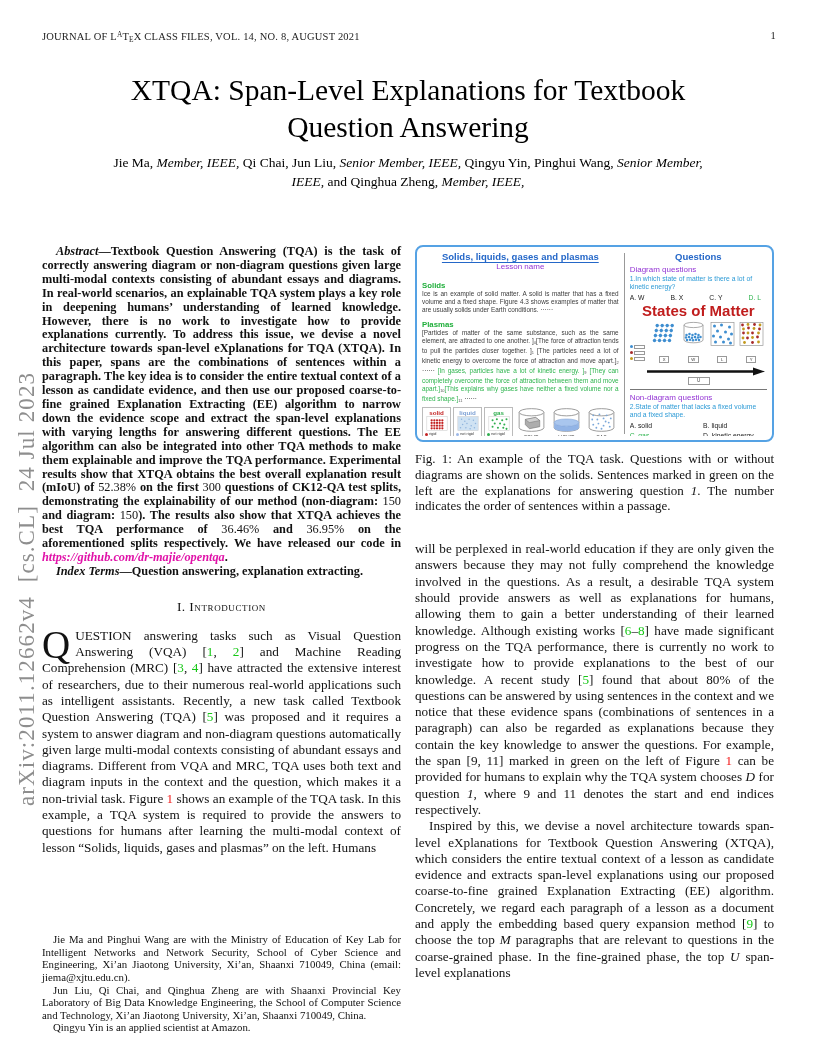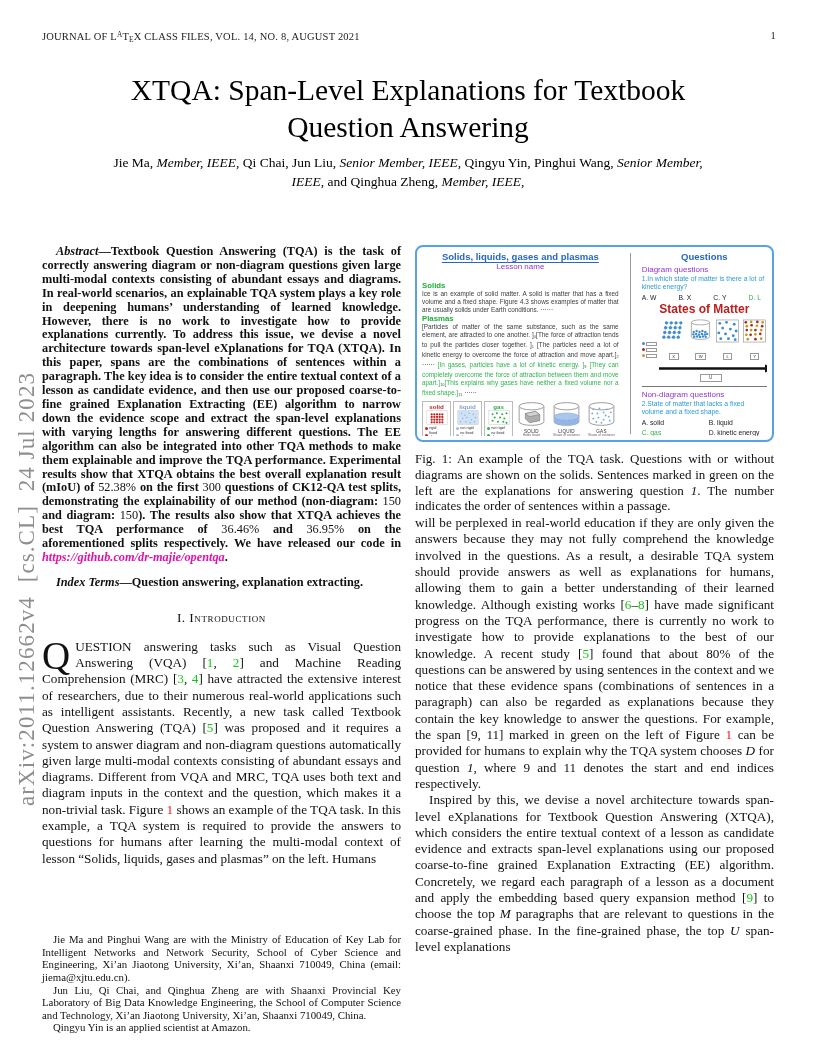--- a/index.html
+++ b/index.html
@@ -35,78 +35,78 @@
   .i, .bi, .mi { font-style:italic; }
   
   .cols { position:absolute; left:42px; top:245px; width:732px; display:flex; gap:14px; }
   .col { width:359px; }
   .col.left { height:789px; display:flex; flex-direction:column; }
   .abstract {
     font-weight:700; font-size:12.3px; line-height:13.9px;
     text-align:justify; text-indent:14px;
   }
   .abstract .num { font-weight:400;margin-top:48px; }
-  .idx { margin-top:11px; font-weight:700; font-size:12.3px; line-height:13.9px; text-indent:14px; }
+  .idx { font-weight:700; font-size:12.3px; line-height:13.9px; text-indent:14px; }
   .green { color:#15c715; }
   .red { color:#f31717; }
   .link { color:#e012a8;font-style:italic; }
   .sec { margin:20px 0 13px; text-align:center; font-weight:400; font-size:13.5px; letter-spacing:0.3px; }
   .sc { font-variant:small-caps; letter-spacing:0.6px; }
   .body { font-size:13.2px; line-height:16.3px; text-align:justify; }
   .dropcap { float:left; font-size:39px; line-height:31px; margin:1px 5px 0 0; }
   .footnotes { margin-top:auto; font-size:10.8px; line-height:12.6px; text-align:justify; }
   .footnotes p { text-indent:11px; }
   
   .figure {
-    display:flex; gap:11px; height:197px; overflow:hidden;
+    display:flex; gap:5px; height:197px; overflow:hidden;
     border:2.5px solid #55a2e4; border-radius:8px; padding:4px 5px;
     background:#fff; font-family:"Liberation Sans", sans-serif;
   }
   .fp-left { width:57%; overflow:hidden; }
   .fdiv { border-left:1px solid #999; margin:2px 0; }
   .fp-right { flex:1; overflow:hidden; }
   .fl-title { font-size:9.5px; font-weight:bold; color:#2467c8; text-align:center; text-decoration:underline; text-underline-offset:1.5px; }
   .fl-sub { font-size:8px; color:#9333d4; text-align:center; margin-bottom:10px; }
-  .fl-h { font-size:7.8px; font-weight:bold; color:#1fae3a; margin-top:1px; }
+  .fl-h { font-size:7.8px; font-weight:bold; color:#1fae3a; margin-top:7px; }
   .fl-p { font-size:6.4px; line-height:7.8px; color:#3c3c3c; text-align:justify; }
   .fgreen { color:#2eb44e; }
   .fsub { font-size:62%; vertical-align:-15%; color:#555; }
   .fl-imgs { display:flex; gap:2px; margin-top:2.5px; align-items:flex-start; }
   .card { width:29px; border:0.8px solid #bbb; background:#fff; padding:1px 1.5px 1.5px; }
   .card-t { font-size:6.2px; font-weight:bold; text-align:center; }
   .c-red { color:#c32222; } .c-blue { color:#7b9fd4; } .c-green { color:#2fae4e; }
   .cimg { display:block; width:100%; height:15px; }
   .bl { display:flex; align-items:center; gap:1.5px; font-size:3.8px; color:#333; margin-top:1px; line-height:4px; }
   .bdot { flex:none; width:3.2px; height:3.2px; border-radius:50%; }
   .bg-red { background:#c32222; } .bg-blue { background:#9db8e8; } .bg-green { background:#2fae4e; }
   .cyl { width:33px; text-align:center; }
   .cyl svg { display:block; width:100%; height:27px; }
   .cyl-l { font-size:4.6px; color:#333; letter-spacing:0.2px; margin-top:0.5px; }
   .cyl-s { font-size:3.2px; line-height:3.5px; color:#666; }
   
   .fq-title { font-size:9.5px; font-weight:bold; color:#2467c8; text-align:center; }
   .fq-h { font-size:8px; color:#9333d4; margin:2.5px 0 1.5px; }
   .fq-q { font-size:6.8px; line-height:8px; color:#2e9bd6; }
   .fq-opts { display:flex; justify-content:space-between; padding-right:6px; font-size:6.8px; color:#222; margin:3px 0 1px; }
-  .som-t { font-size:12px; font-weight:bold; color:#c01d1d; text-align:center; margin:1px 0 2px; }
+  .som-t { font-size:15px; font-weight:bold; color:#c01d1d; text-align:center; margin:1px 0 2px; }
   .som-row { display:flex; align-items:flex-end; gap:2px; }
   .som-legend { width:19px; padding-bottom:4px; }
   .lg { display:flex; align-items:center; gap:1px; margin-top:1.5px; }
   .ld { display:inline-block; width:3px; height:3px; border-radius:50%; }
   .lb { display:inline-block; width:11px; height:4.5px; border:0.6px solid #999; background:#fff; }
   .som-p { width:27px; text-align:center; }
   .som-p svg { display:block; width:100%; height:26px; }
   .som-lab { display:inline-block; font-size:4.2px; line-height:5px; border:0.6px solid #999; background:#fff; padding:0 2.5px; margin-top:0.5px; color:#333; }
   .som-arrow { display:block; margin:2px 0 0 16px; width:120px; height:9px; }
   .som-u { width:22px; text-align:center; border:0.6px solid #999; font-size:4.5px; line-height:6px; color:#333; margin:1px 0 0 58px; background:#fff; }
   .fq-div { border-top:0.8px solid #777; margin:4px 0 1px; }
   .fq-grid { display:grid; grid-template-columns:1.15fr 1fr; row-gap:3px; font-size:6.8px; color:#222; margin-top:3px; }
   
   .caption { margin-top:9px; font-size:13px; line-height:15.8px; text-align:justify; }
-  .p1 { margin-top:1px; }
+  .p1 { margin-top:27px; }
   .p2 { text-indent:14px; }
 </style>
 </head>
 <body>
 
 <div class="page">
 
   <div class="arxiv-side">arXiv:2011.12662v4  [cs.CL]  24 Jul 2023</div>
 
   <div class="hdr">

